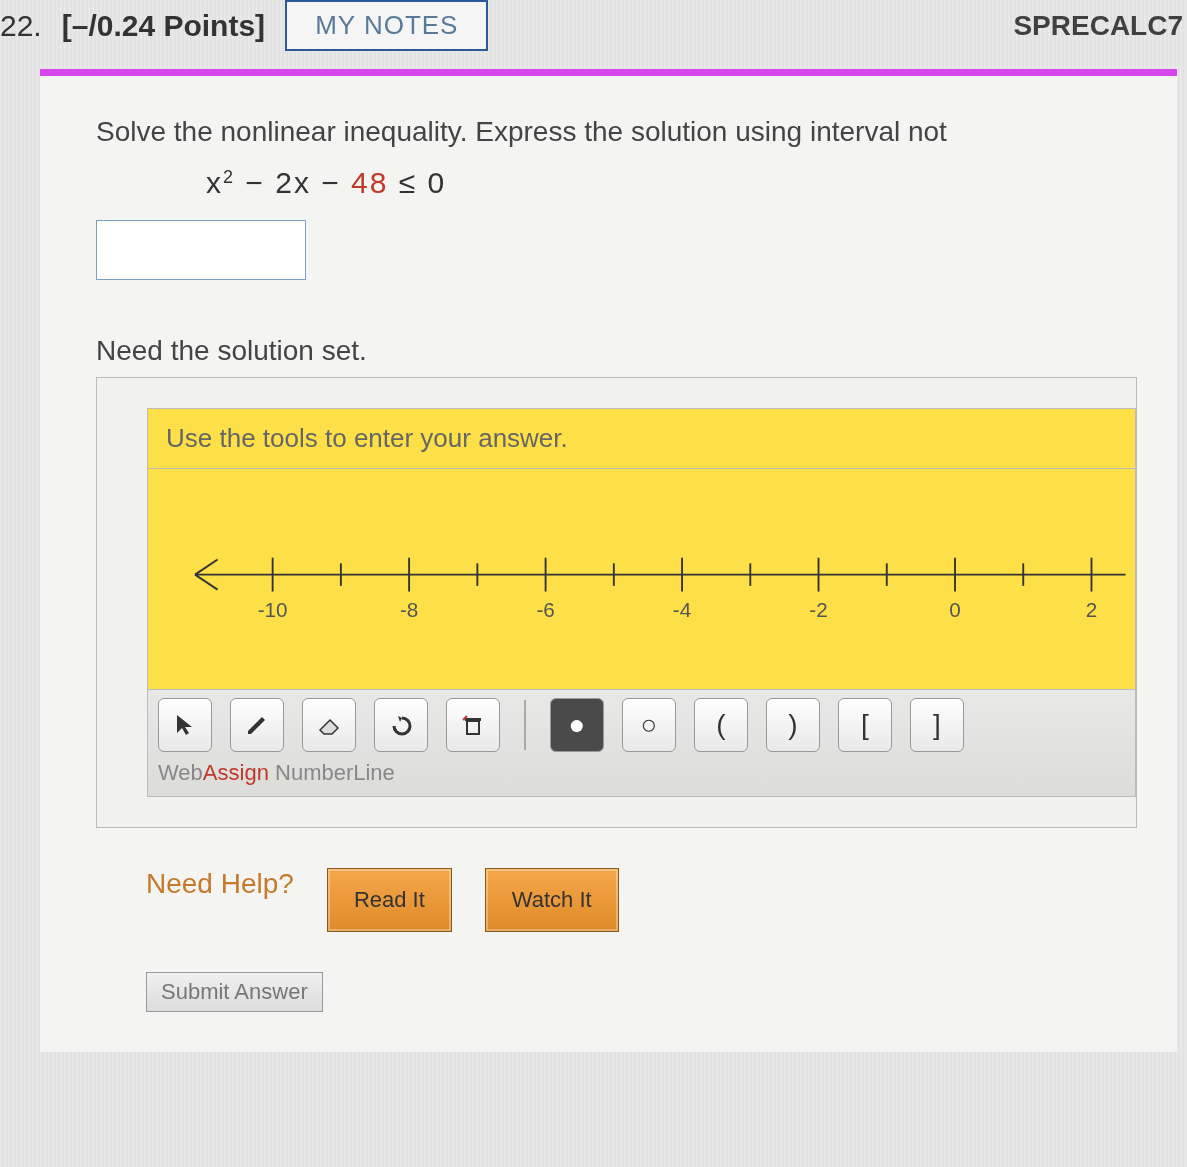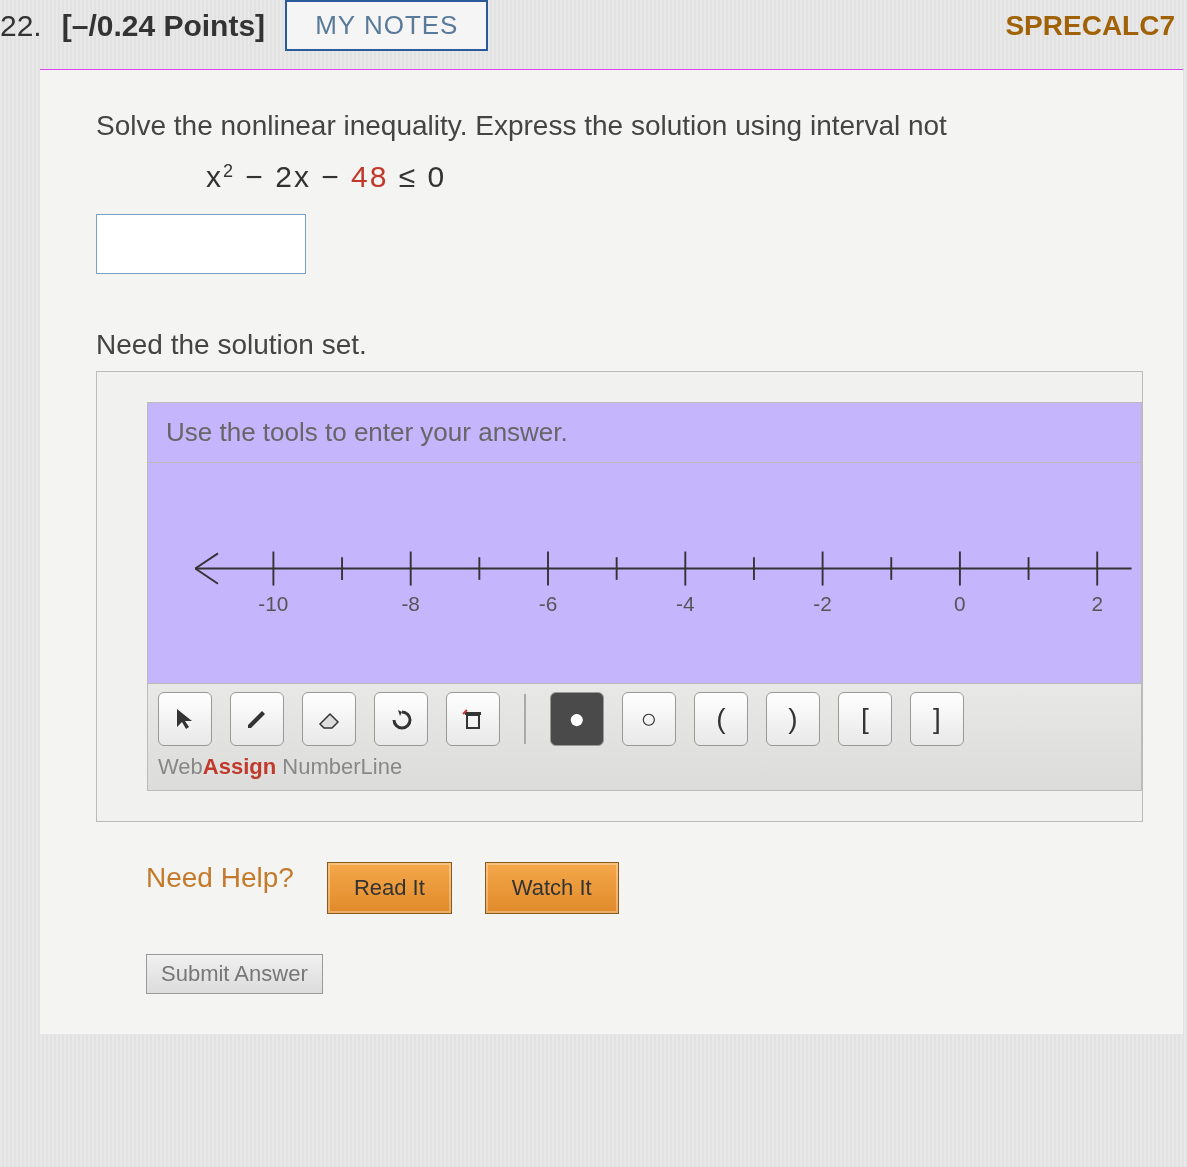--- a/index.html
+++ b/index.html
@@ -28,25 +28,25 @@
   .points { font-size: 30px; font-weight: bold; }
   .hbtn {
     border: 2px solid #2a5a9a;
     background: #f5f5f5;
     color: #5a7a9a;
     font-size: 26px;
     font-weight: 500;
     padding: 8px 28px;
     letter-spacing: 1px;
   }
-  .src { font-size: 28px; font-weight: bold; color: #a16207; margin-left: auto; padding-right: 12px;}
+  .src { font-size: 28px; font-weight: bold; color: #404040; margin-left: auto; padding-right: 4px;}
   .content {
     background: #f4f4f2;
-    margin: 6px 4px 0 40px;
-    border-top: 1px solid #d946ef;
+    margin: 6px 10px 0 40px;
+    border-top: 7px solid #d946ef;
     padding: 40px 0 40px 56px;
   }
   .prompt { font-size: 28px; color: #444; }
   .math { font-size: 30px; margin: 18px 0 20px 110px; letter-spacing: 2px; color:#333;}
   .math sup { font-size: 18px; vertical-align: 10px;}
   .red { color: #c0392b; }
   .ans-input {
     border: 1px solid #7aa0c4;
     background: #fff;
     width: 210px;
@@ -58,21 +58,21 @@
   }
   .section2 { margin-top: 55px; }
   .tool-outer {
     border: 1px solid #bbb;
     margin: 10px 40px 0 0;
     background: #f1f1ef;
   }
   .tool-inner {
     margin: 30px 0 30px 50px;
     border: 1px solid #bbb;
-    background: #c4b5fd;
+    background: #fde047;
   }
   .tool-head {
     border-bottom: 1px solid #bbb;
     padding: 14px 18px;
     font-size: 26px;
     color: #666;
   }
   .numline-wrap { padding: 50px 0 40px 0; position: relative; }
   svg.numline { width: 100%; height: 130px; display:block;}
   .toolbar {
@@ -89,29 +89,29 @@
     border: 1px solid #999;
     border-radius: 6px;
     background: linear-gradient(#fff,#e8e8e8);
     display:flex; align-items:center; justify-content:center;
     font-size: 28px;
     color:#333;
   }
   .tbtn.sq { background:#4a4a4a; color:#fff;}
   .tsep { width:2px; height:50px; background:#aaa; margin:0 6px;}
   .wa-label { font-size: 22px; color:#888;}
-  .wa-label b { color:#c0392b; font-weight:bold;}
+  .wa-label b { color:#c0392b; font-weight:normal;}
   .help-row { margin: 40px 0 0 50px; display:flex; align-items:flex-start; gap:33px;}
   .need { font-size: 28px; color:#c47a2a;}
   .helpbtn {
     background: linear-gradient(#f5a84a,#e08a2a);
     border: 1px solid #8a5a1a;
     color: #333;
     font-size: 22px;
-    padding: 12px 26px;
+    padding: 18px 26px;
     box-shadow: inset 0 0 0 2px rgba(255,255,255,0.3);
   }
   .submit-row { margin: 40px 0 0 50px;}
   .submit-btn {
     background: linear-gradient(#f0f0f0,#dcdcdc);
     border:1px solid #999;
     color:#777;
     font-size: 22px;
     padding: 6px 14px;
   }

